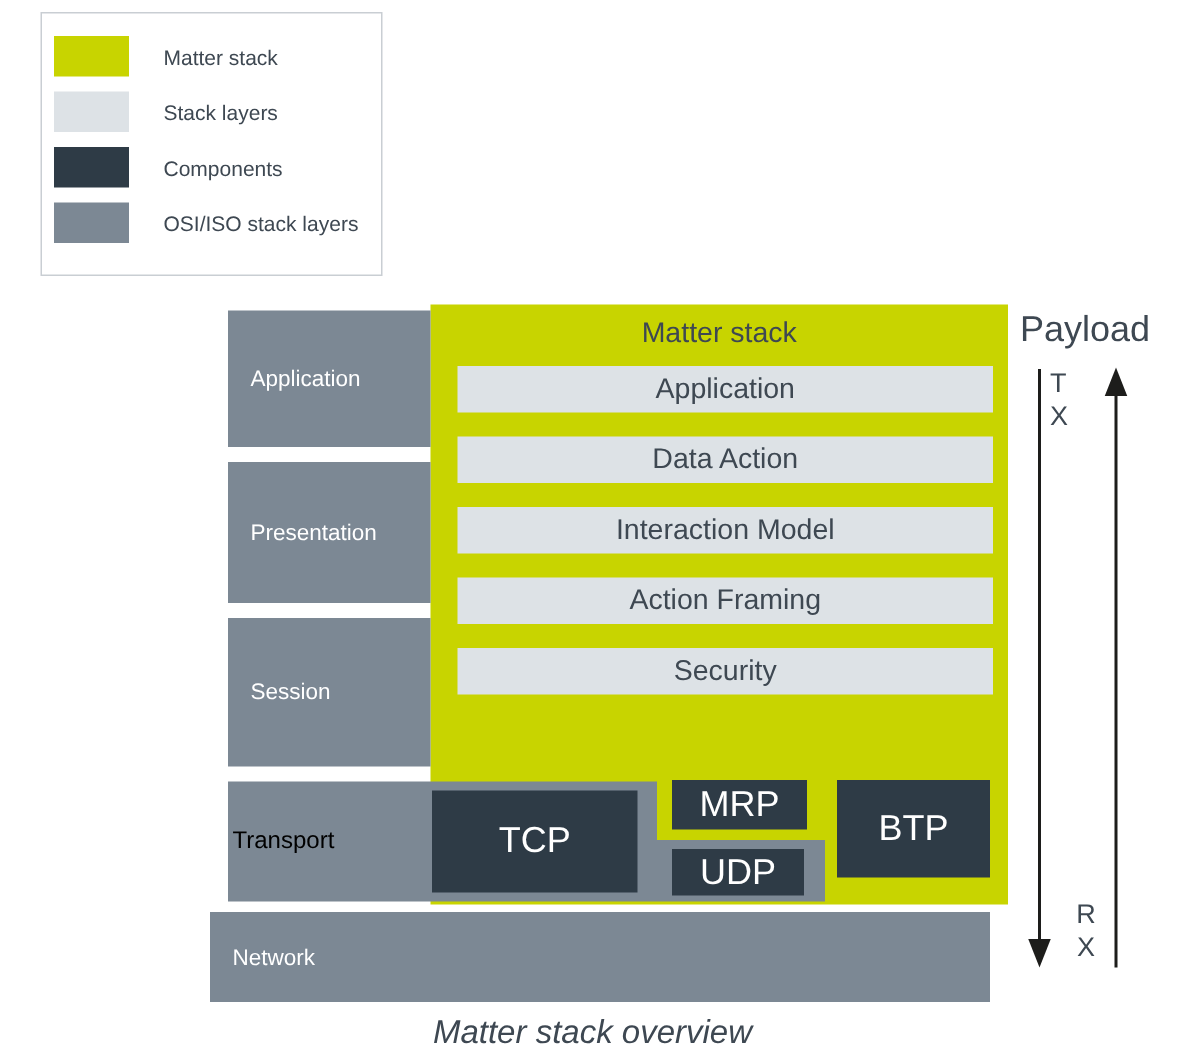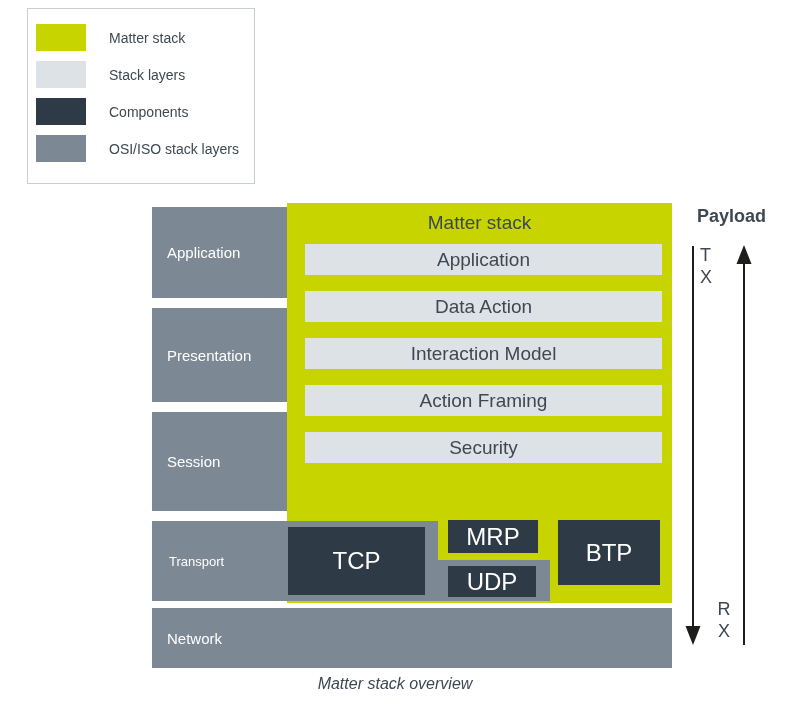--- a/index.html
+++ b/index.html
@@ -24,37 +24,37 @@
   .matter-title{position:absolute;left:287px;top:210px;width:385px;height:26px;
     text-align:center;font-size:19px;color:var(--text-dark);line-height:26px;}
   .mlayer{position:absolute;left:305px;width:357px;height:31px;
     background:var(--stack-layer);color:var(--text-dark);font-size:19px;
     display:flex;align-items:center;justify-content:center;}
   
   .grayA{position:absolute;left:152px;top:521px;width:286px;height:80px;
     background:var(--osi-gray);}
   .grayB{position:absolute;left:438px;top:560px;width:112px;height:41px;
     background:var(--osi-gray);}
-  .transport-label{position:absolute;left:17px;top:50%;transform:translateY(-50%);
-    color:#ffffff;font-size:13px;}
+  .transport-label{position:absolute;left:3px;top:50%;transform:translateY(-50%);
+    color:#000000;font-size:16px;}
   .comp{position:absolute;background:var(--component-dark);color:#fff;
     font-size:24px;display:flex;align-items:center;justify-content:center;}
-  .network{position:absolute;left:152px;top:608px;width:520px;height:60px;
+  .network{position:absolute;left:140px;top:608px;width:520px;height:60px;
     background:var(--osi-gray);color:#fff;font-size:15px;display:flex;
     align-items:center;padding-left:15px;box-sizing:border-box;}
   
-  .payload{position:absolute;left:680px;top:206px;width:86px;text-align:right;
-    font-size:18px;color:var(--text-dark);font-weight:bold;}
+  .payload{position:absolute;left:680px;top:206px;width:86px;text-align:center;
+    font-size:24px;color:var(--text-dark);}
   .arrows{position:absolute;left:680px;top:238px;width:80px;height:412px;}
   .txrx{position:absolute;font-size:18px;line-height:22px;color:var(--text-dark);}
   .tx-letters{left:700px;top:244px;}
   .rx-letters{left:712px;top:598px;width:24px;text-align:center;}
   
   .caption{position:absolute;left:95px;top:675px;width:600px;text-align:center;
-    font-style:italic;font-size:16px;color:var(--text-dark);}
+    font-style:italic;font-size:22px;color:var(--text-dark);}
 </style>
 </head>
 <body>
 
 <div id="canvas">
 
   <div class="legend">
     <div class="legend-row" style="top:15px">
       <div class="sw" style="background: rgb(200, 212, 0);"></div>
       <span class="lbl">Matter stack</span>

